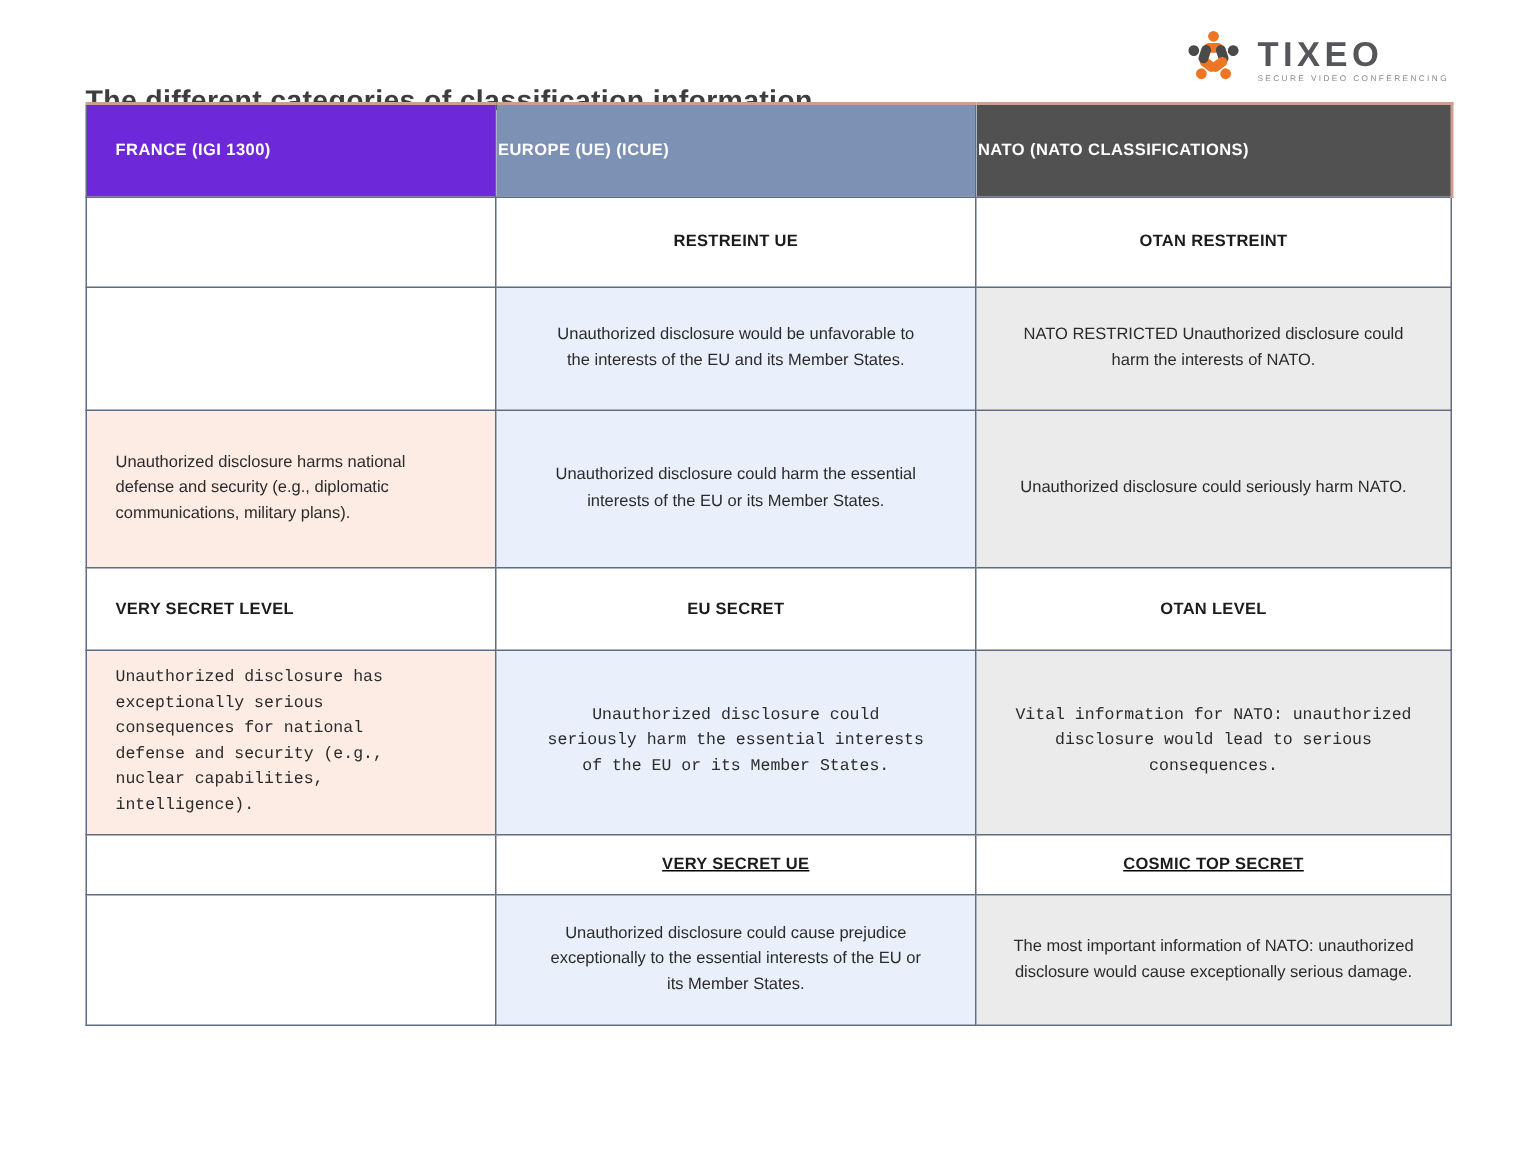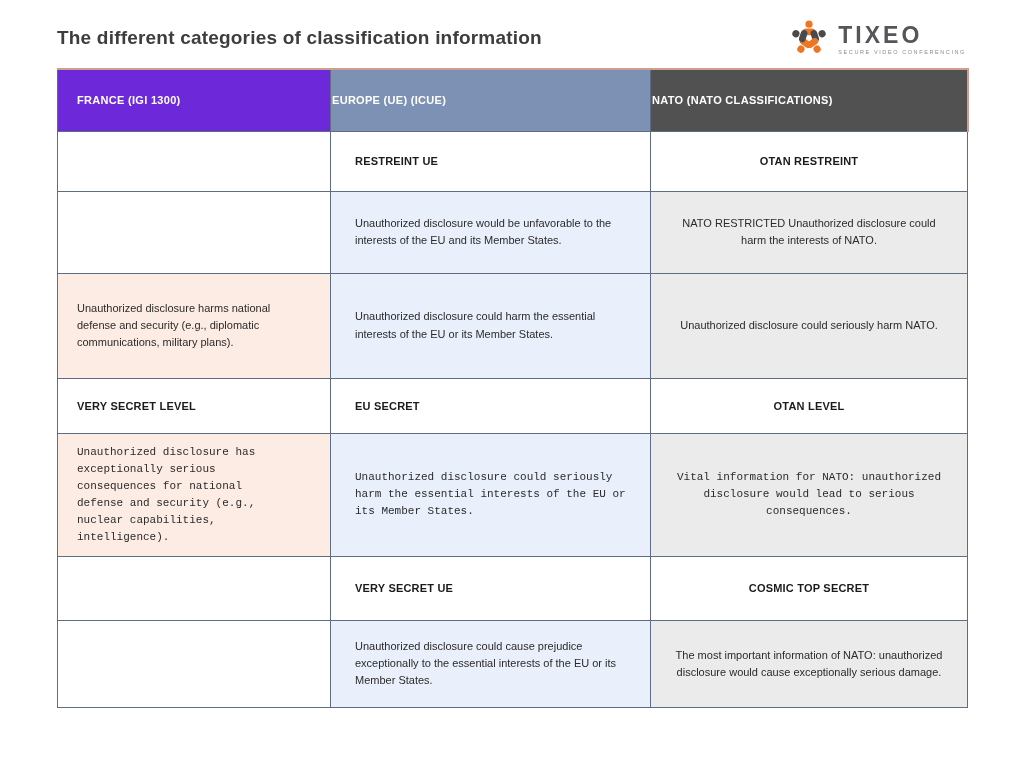--- a/index.html
+++ b/index.html
@@ -1,41 +1,41 @@
 <!DOCTYPE html>
 <html><head>
 <meta charset="utf-8">
 <style>
   html,body{margin:0;padding:0;background:#ffffff;font-family:"Liberation Sans",sans-serif;}
   .page{position:relative;width:1024px;height:768px;background:#ffffff;overflow:hidden;}
-  .page-title{position:absolute;left:57px;top:14px;font-size:19px;font-weight:bold;color:#3d3d3d;letter-spacing:.2px;}
+  .page-title{position:absolute;left:57px;top:44px;font-size:19px;font-weight:bold;color:#3d3d3d;letter-spacing:.2px;}
   
   .logo{position:absolute;right:58px;top:16px;display:flex;align-items:center;gap:7px;}
   .logo-text{display:flex;flex-direction:column;line-height:1;}
   .logo-name{font-size:23px;font-weight:600;color:#55565a;letter-spacing:3px;}
   .logo-tagline{font-size:5.5px;color:#8a8b8e;letter-spacing:1.6px;margin-top:3px;}
   
   .class-table{position:absolute;left:57px;top:68px;border-collapse:collapse;table-layout:fixed;width:910px;}
   .class-table th,.class-table td{border:1px solid #5e6c84;vertical-align:middle;overflow:hidden;}
   .class-table th{color:#ffffff;font-size:11px;font-weight:bold;letter-spacing:.3px;text-align:left;
     border-top:2px solid #cf9e8e;}
   th.h-france{background:#6d28d9;text-align:left;padding-left:19px;}
   th.h-europe{background:#7d91b4;}
   th.h-nato{background:#515151;border-right:2px solid #cf9e8e;}
   .lvl td{font-size:11px;font-weight:bold;color:#1b1b1b;letter-spacing:.2px;}
   .desc td{font-size:11px;color:#2b2b2b;line-height:1.55;}
   td.col-f{text-align:left;padding:10px 42px 10px 19px;}
-  td.col-e{text-align:left;padding:10px 24px;}
+  td.col-e{text-align:center;padding:10px 34px;}
   td.col-n{text-align:center;padding:10px 24px;}
   .bg-peach{background:#fdece4;}
   .bg-blue{background:#e9effb;}
   .bg-gray{background:#ebebeb;}
   .bg-white{background:#ffffff;}
   tr.rh-62{height:62px;} tr.rh-60{height:60px;} tr.rh-82{height:82px;} tr.rh-105{height:105px;}
-  tr.rh-55{height:55px;} tr.rh-108{height:108px;font-family:Liberation Mono, monospace;} tr.rh-58{height:64px;} tr.rh-87{height:87px;}
+  tr.rh-55{height:55px;} tr.rh-108{height:108px;font-family:Liberation Mono, monospace;} tr.rh-58{height:40px;text-decoration:underline;} tr.rh-87{height:87px;}
 </style>
 </head>
 <body>
 
 <div class="page">
 
   <h1 class="page-title">The different categories of classification information</h1>
 
   <div class="logo">
     <span>

